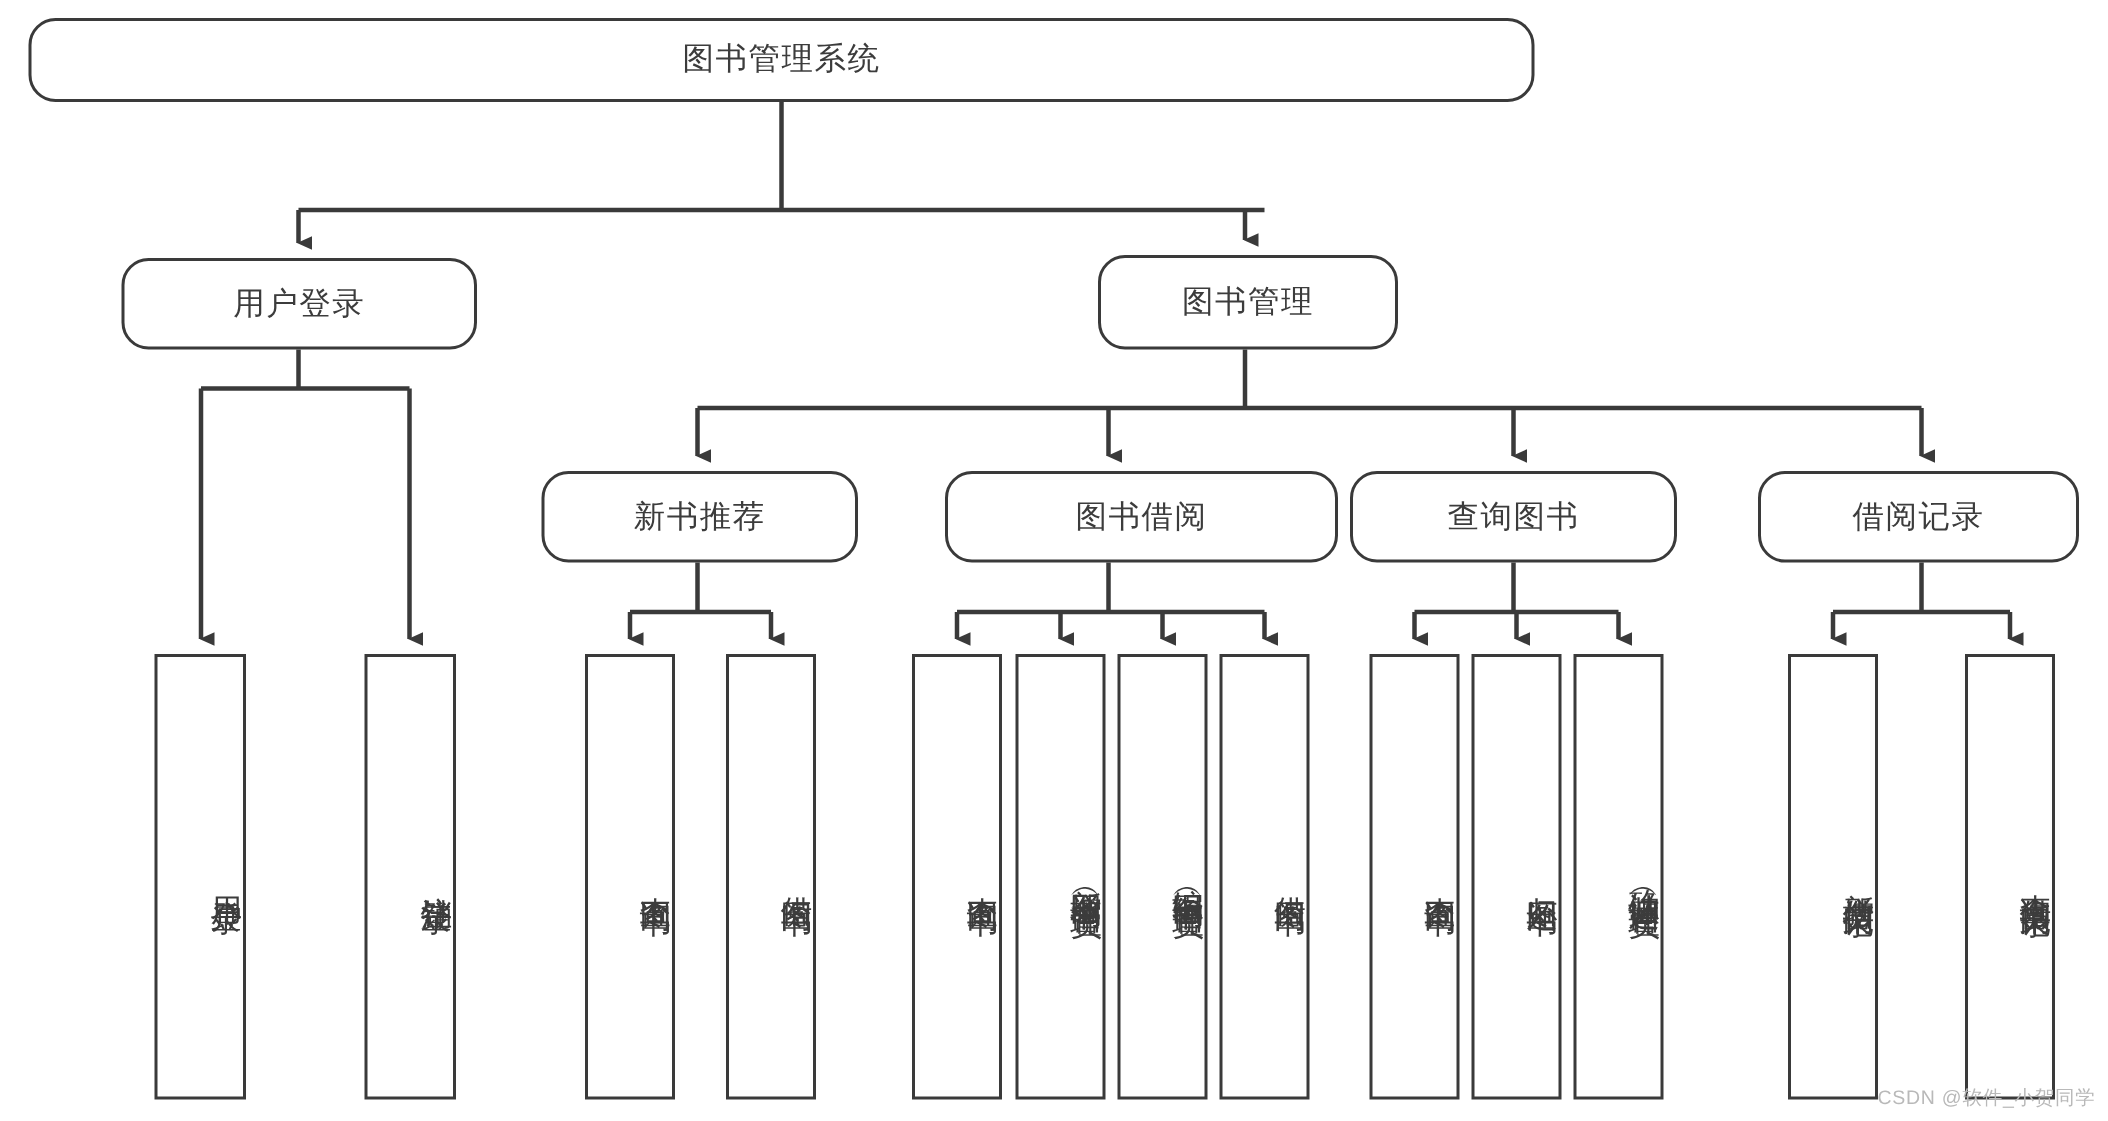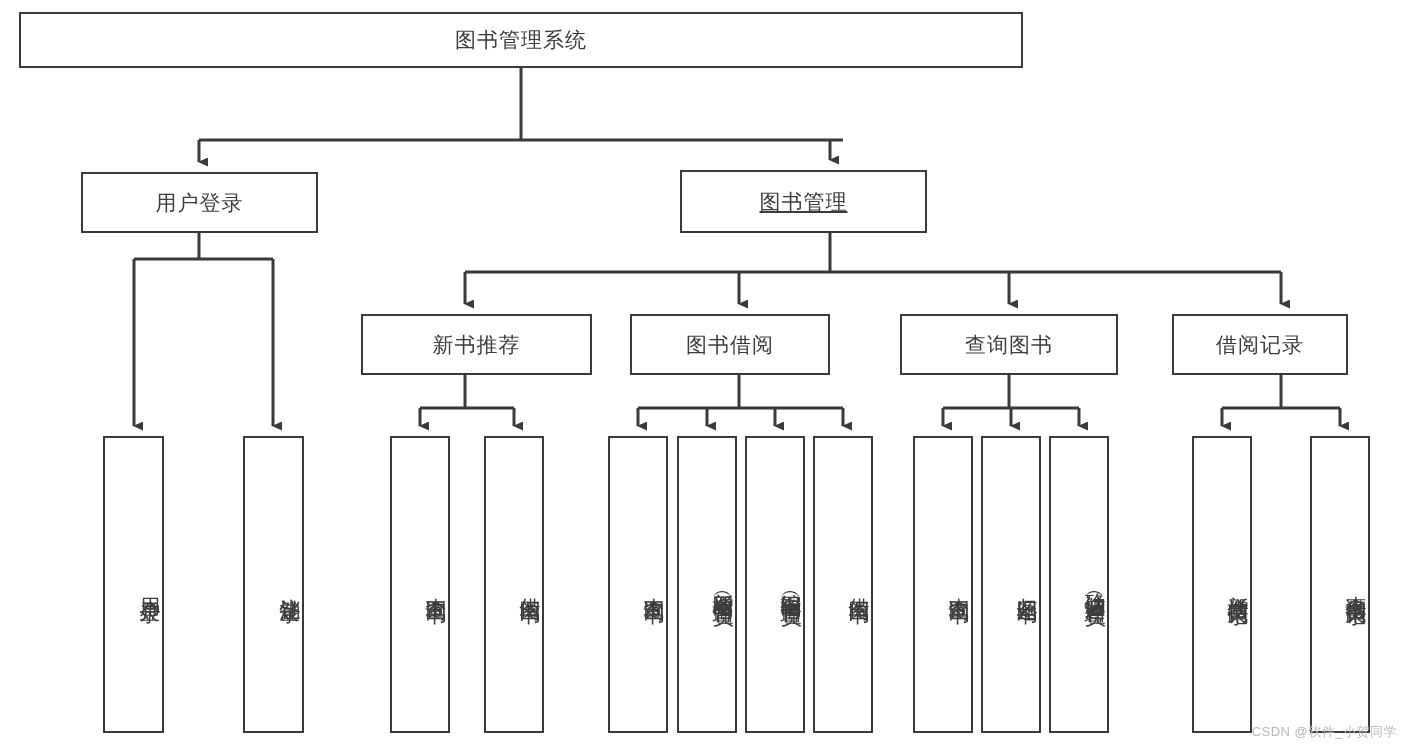--- a/index.html
+++ b/index.html
@@ -33,20 +33,21 @@
     display: flex;
     align-items: center;
     justify-content: center;
     color: #3c3c3c;
     z-index: 2;
   }
   .node.h {
     font-size: 21px;
     letter-spacing: 1px;
     line-height: 1.1;
+    border-radius: 18px;
   }
   .node.v {
     writing-mode: vertical-rl;
     text-orientation: upright;
     font-size: 21px;
     line-height: 1.12;
     letter-spacing: 2px;
     padding: 6px 0;
     align-items: flex-start;
     justify-content: center;
@@ -119,26 +120,26 @@
       <path d="M1281,375 L1281,408"></path>
       <path d="M1222,408 L1340,408"></path>
       <path d="M1222,408 L1222,426" marker-end="url(#arrow)"></path>
       <path d="M1340,408 L1340,426" marker-end="url(#arrow)"></path>
     </g>
   </svg>
 
   <div class="node h" id="n-root" style="left: 19px; top: 12px; width: 1004px; height: 56px;">图书管理系统</div>
 
   <div class="node h" id="n-l2-0" style="left: 81px; top: 172px; width: 237px; height: 61px;">用户登录</div>
-  <div class="node h" id="n-l2-1" style="left: 680px; top: 170px; width: 247px; height: 63px; text-decoration: underline;">图书管理</div>
+  <div class="node h" id="n-l2-1" style="left: 732px; top: 170px; width: 200px; height: 63px;">图书管理</div>
 
-  <div class="node h" id="n-l3-0" style="left: 361px; top: 314px; width: 231px; height: 61px;">新书推荐</div>
-  <div class="node h" id="n-l3-1" style="left: 630px; top: 314px; width: 200px; height: 61px;">图书借阅</div>
+  <div class="node h" id="n-l3-0" style="left: 361px; top: 314px; width: 211px; height: 61px;">新书推荐</div>
+  <div class="node h" id="n-l3-1" style="left: 630px; top: 314px; width: 262px; height: 61px;">图书借阅</div>
   <div class="node h" id="n-l3-2" style="left: 900px; top: 314px; width: 218px; height: 61px;">查询图书</div>
-  <div class="node h" id="n-l3-3" style="left: 1172px; top: 314px; width: 176px; height: 61px;">借阅记录</div>
+  <div class="node h" id="n-l3-3" style="left: 1172px; top: 314px; width: 214px; height: 61px;">借阅记录</div>
 
   <div class="node v" id="n-lf-0" style="left: 103px; top: 436px; width: 61px; height: 297px;">
       <span>用户登录</span>
     </div>
   <div class="node v" id="n-lf-1" style="left: 243px; top: 436px; width: 61px; height: 297px;">
       <span>注销登录</span>
     </div>
   <div class="node v" id="n-lf-2" style="left: 390px; top: 436px; width: 60px; height: 297px;">
       <span>查询图书</span>
     </div>

